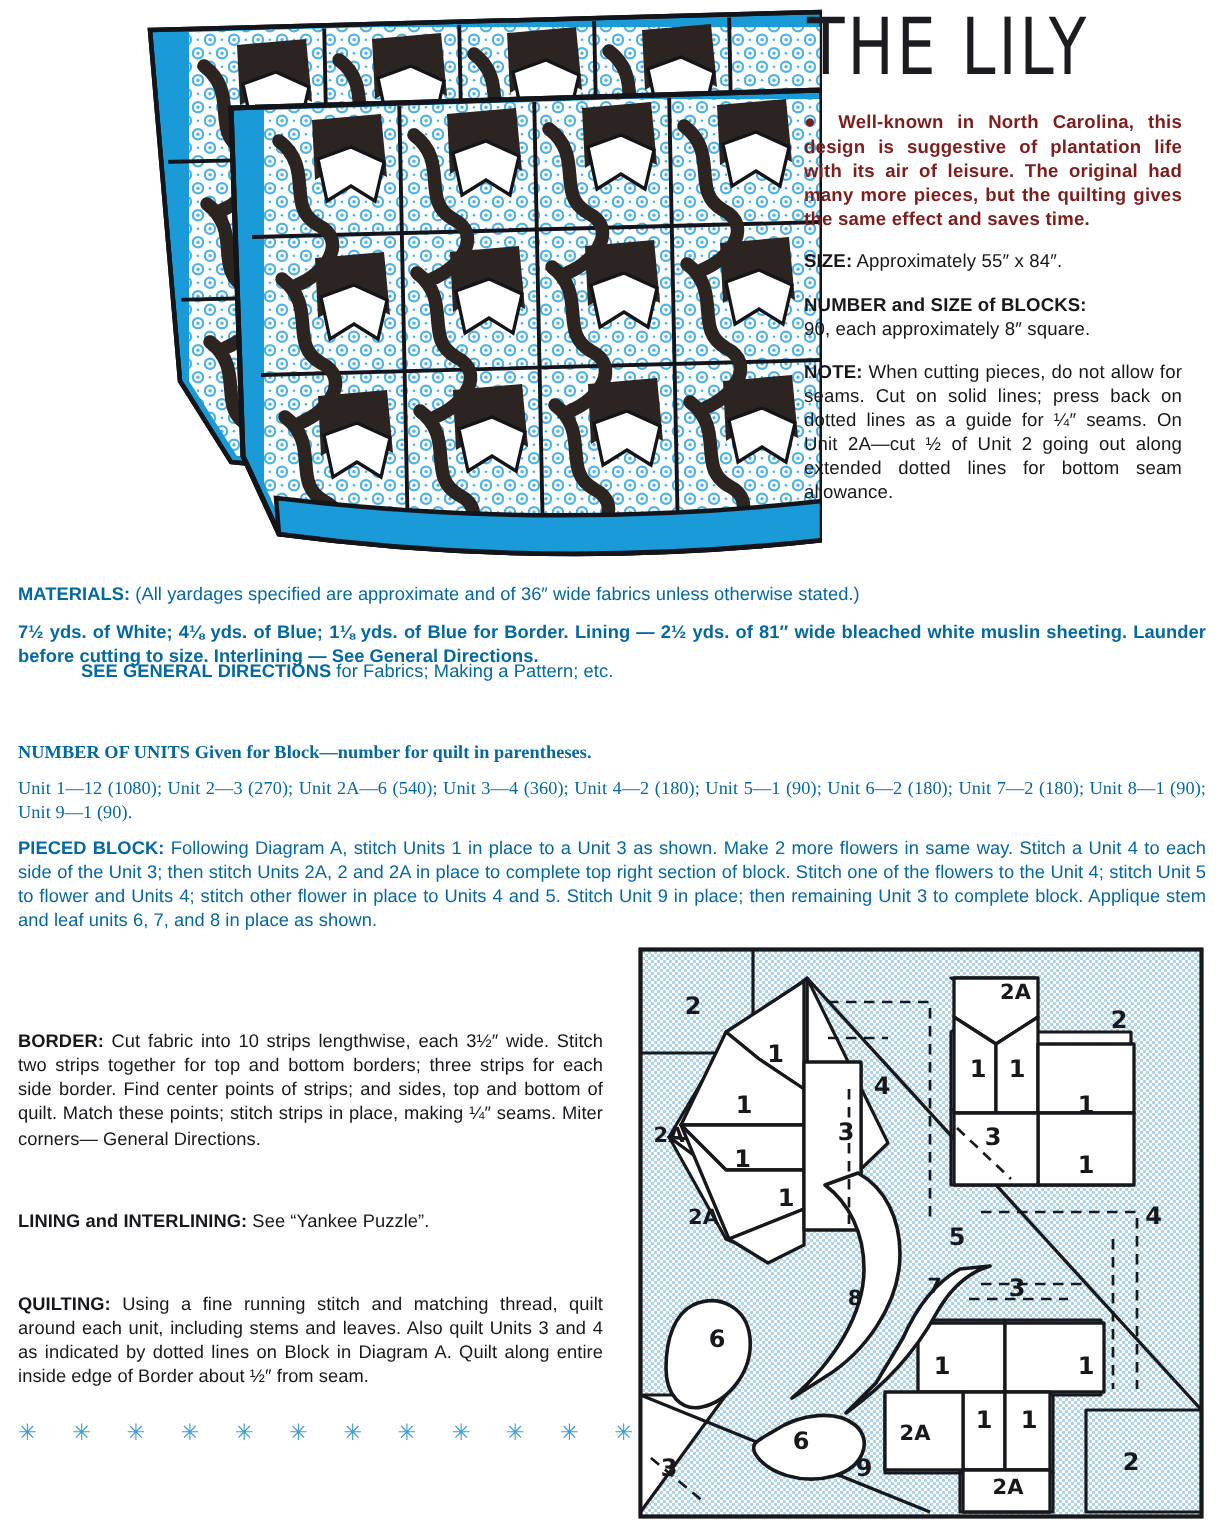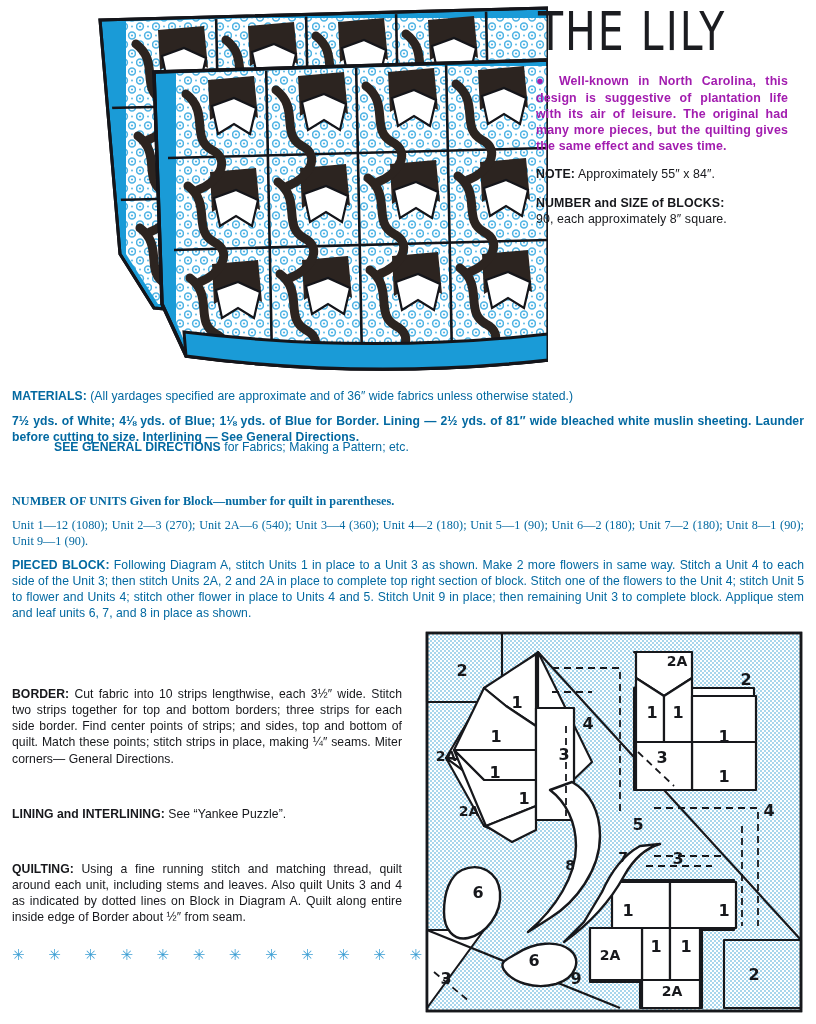--- a/index.html
+++ b/index.html
@@ -24,21 +24,21 @@
   }
   .deco-title{
     font-family:"DejaVu Sans","Liberation Sans",sans-serif;
     font-size:41px;letter-spacing:2px;line-height:1;
     font-weight:400;color:#1b1c20;
     white-space:nowrap;margin:0 0 6px 2px;
     transform:scaleY(1.28);transform-origin:left top;
   }
   .blurb{
     font-size:12.4px;line-height:1.295;font-weight:700;
-    text-align:justify;margin:26px 0 0 0;color:#a21caf;
+    text-align:justify;margin:26px 0 0 0;color:#7f1d1d;
     letter-spacing:.15px;
   }
   .blurb .bullet{font-size:13px;}
 
   .spec{font-size:12.4px;line-height:1.3;margin-top:12px;color:#17181c;
         text-align:justify;letter-spacing:.1px;}
   .spec b{font-weight:700;}
   .spec.note{margin-top:13px;}
 
   
@@ -234,24 +234,25 @@
         <path d="M178 352 Q358 376 540 356 L540 330 Q358 350 176 328 Z" fill="#1a9bd7" stroke="#14151a" stroke-width="3"></path>
       </g>
     </svg>
   </div>
 
   <div id="masthead">
     <div class="deco-title">THE LILY</div>
 
     <p class="blurb"><span class="bullet">●</span> <span>Well-known in North Carolina, this design is suggestive of plantation life with its air of leisure. The original had many more pieces, but the quilting gives the same effect and saves time.</span></p>
 
-    <p class="spec"><b>NOTE:</b> <span>Approximately 55″ x 84″.</span></p>
+    <p class="spec"><b>SIZE:</b> <span>Approximately 55″ x 84″.</span></p>
 
     <p class="spec"><b>NUMBER and SIZE of BLOCKS:</b><br><span>90, each approximately 8″ square.</span></p>
 
+    <p class="spec note"><b>NOTE:</b> <span>When cutting pieces, do not allow for seams. Cut on solid lines; press back on dotted lines as a guide for ¼″ seams. On Unit 2A—cut ½ of Unit 2 going out along extended dotted lines for bottom seam allowance.</span></p>
   </div>
 
   <div class="body-col" id="materials-section">
     <div><b>MATERIALS:</b> <span>(All yardages specified are approximate and of 36″ wide fabrics unless otherwise stated.)</span></div>
     <div class="p2"><span>7½ yds. of White; 4⅛ yds. of Blue; 1⅛ yds. of Blue for Border. </span><b>Lining</b><span> — 2½ yds. of 81″ wide bleached white muslin sheeting. Launder before cutting to size. </span><b>Interlining</b><span> — See General Directions.</span></div>
   </div>
 
   <div class="body-col" id="gendir-section">
     <b>SEE GENERAL DIRECTIONS</b><span style="font-weight:400"> for Fabrics; Making a Pattern; etc.</span>
   </div>

